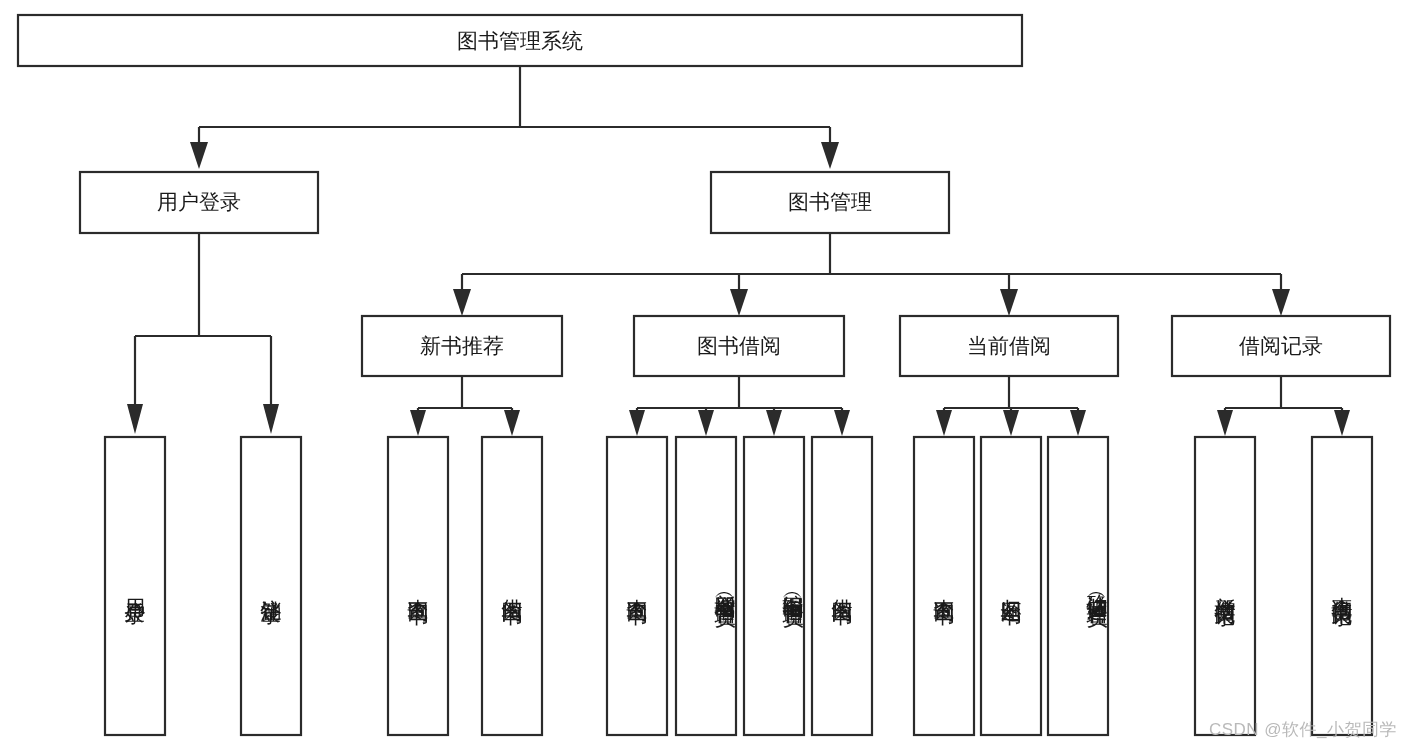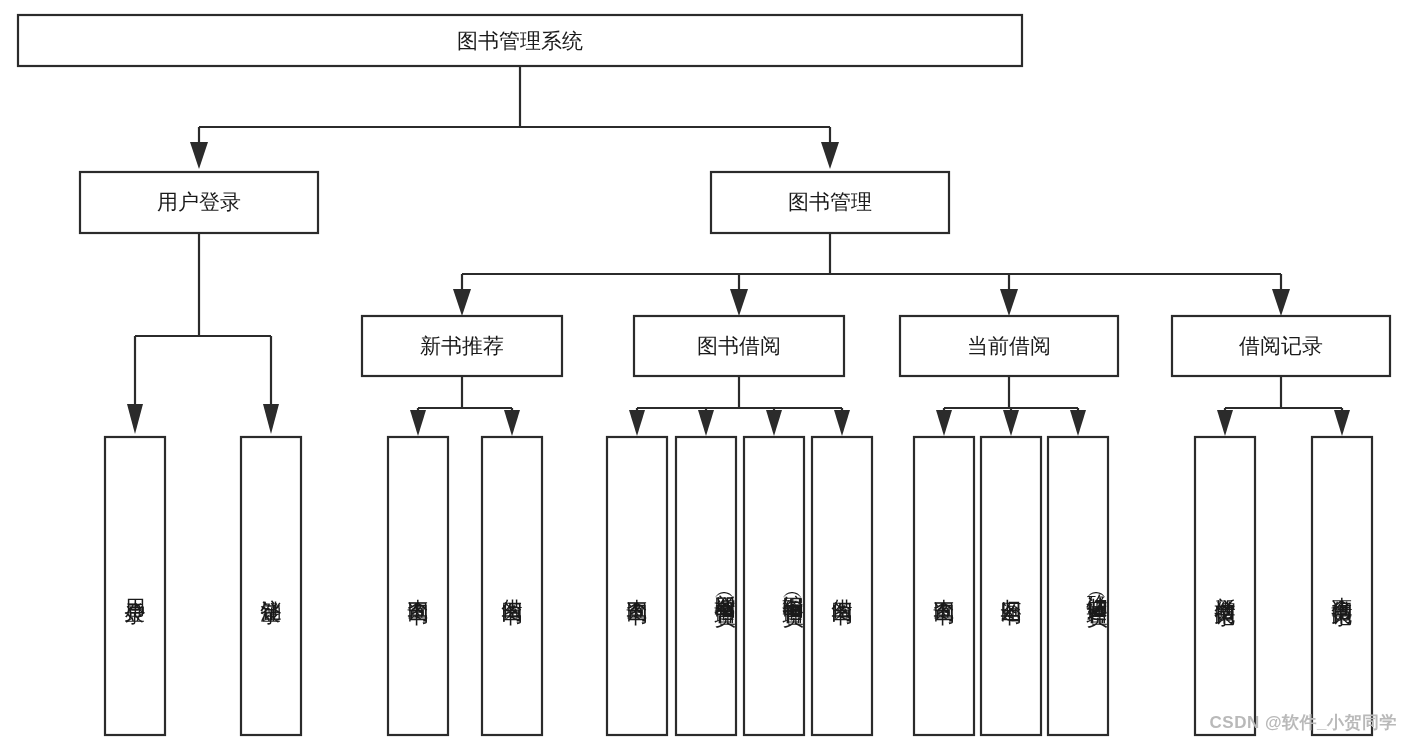--- a/index.html
+++ b/index.html
@@ -62,27 +62,26 @@
     color: #1a1a1a;
     display: flex;
     align-items: center;
     justify-content: center;
     text-align: center;
     pointer-events: none;
   }
   .watermark {
     position: absolute;
     right: 8px;
-    bottom: 13px;
+    bottom: 6px;
     font-family: "Liberation Sans", "DejaVu Sans", sans-serif;
     font-size: 17px;
     color: #b9b9b9;
     letter-spacing: 0.5px;
     white-space: nowrap;
-    font-weight: bold;
   }
 </style>
 </head>
 <body>
 
 <div id="diagram-root">
 
   <svg class="diagram-canvas" viewBox="0 0 1405 747" xmlns="http://www.w3.org/2000/svg">
 
     <g>

